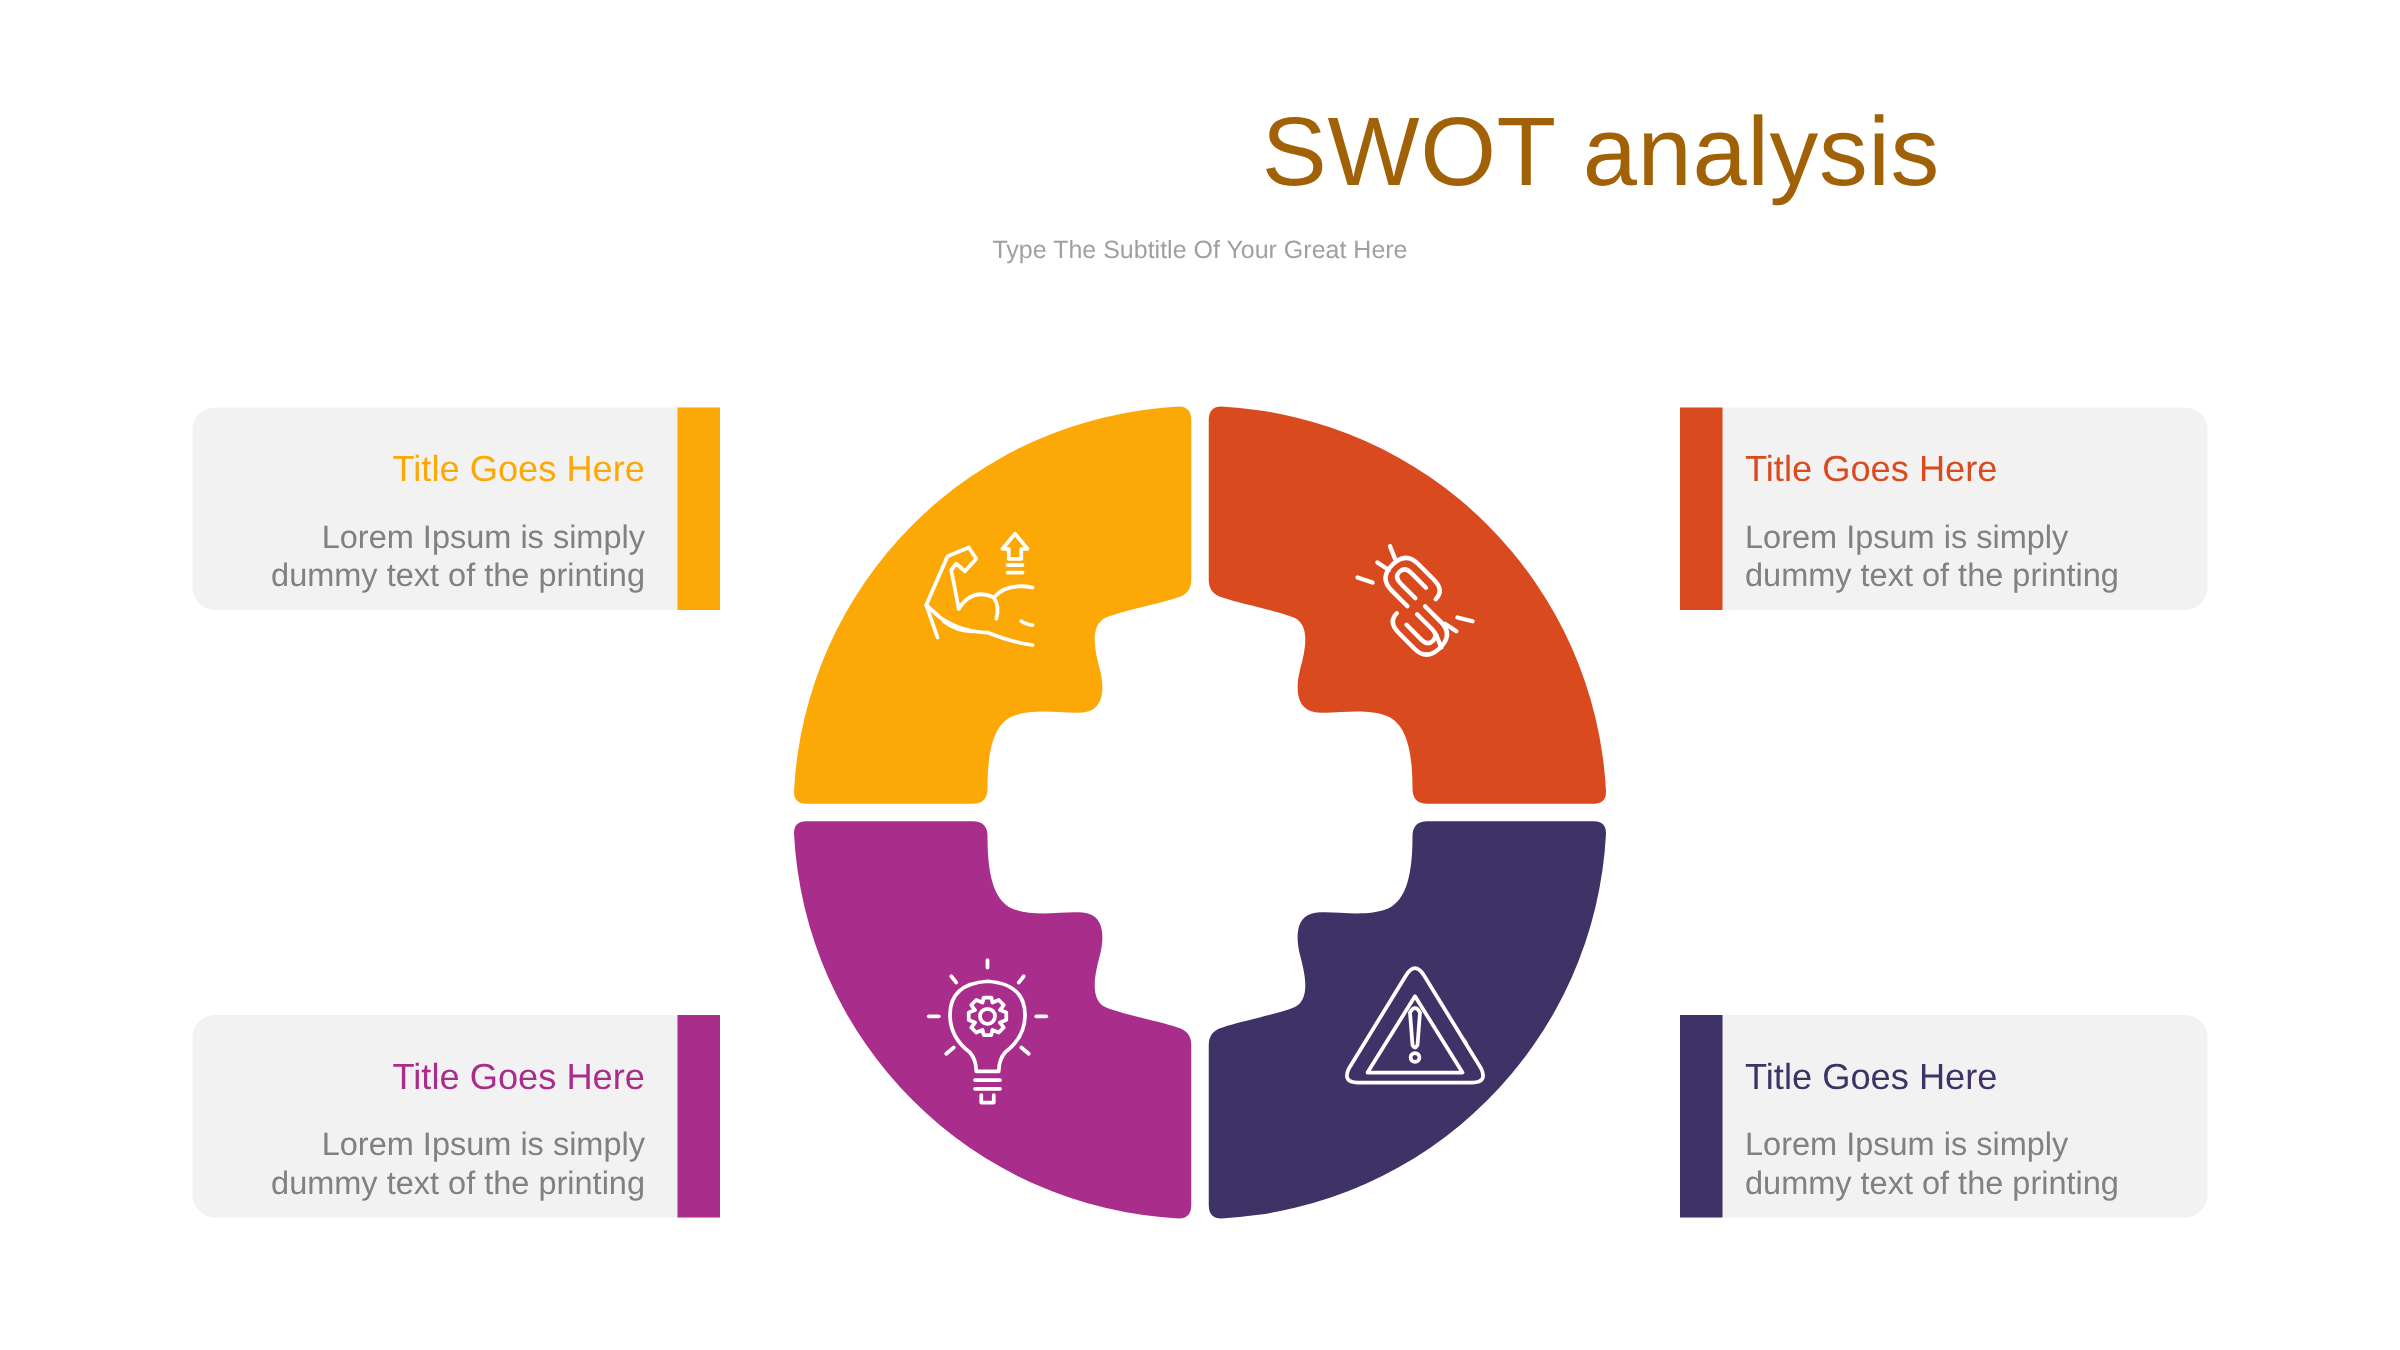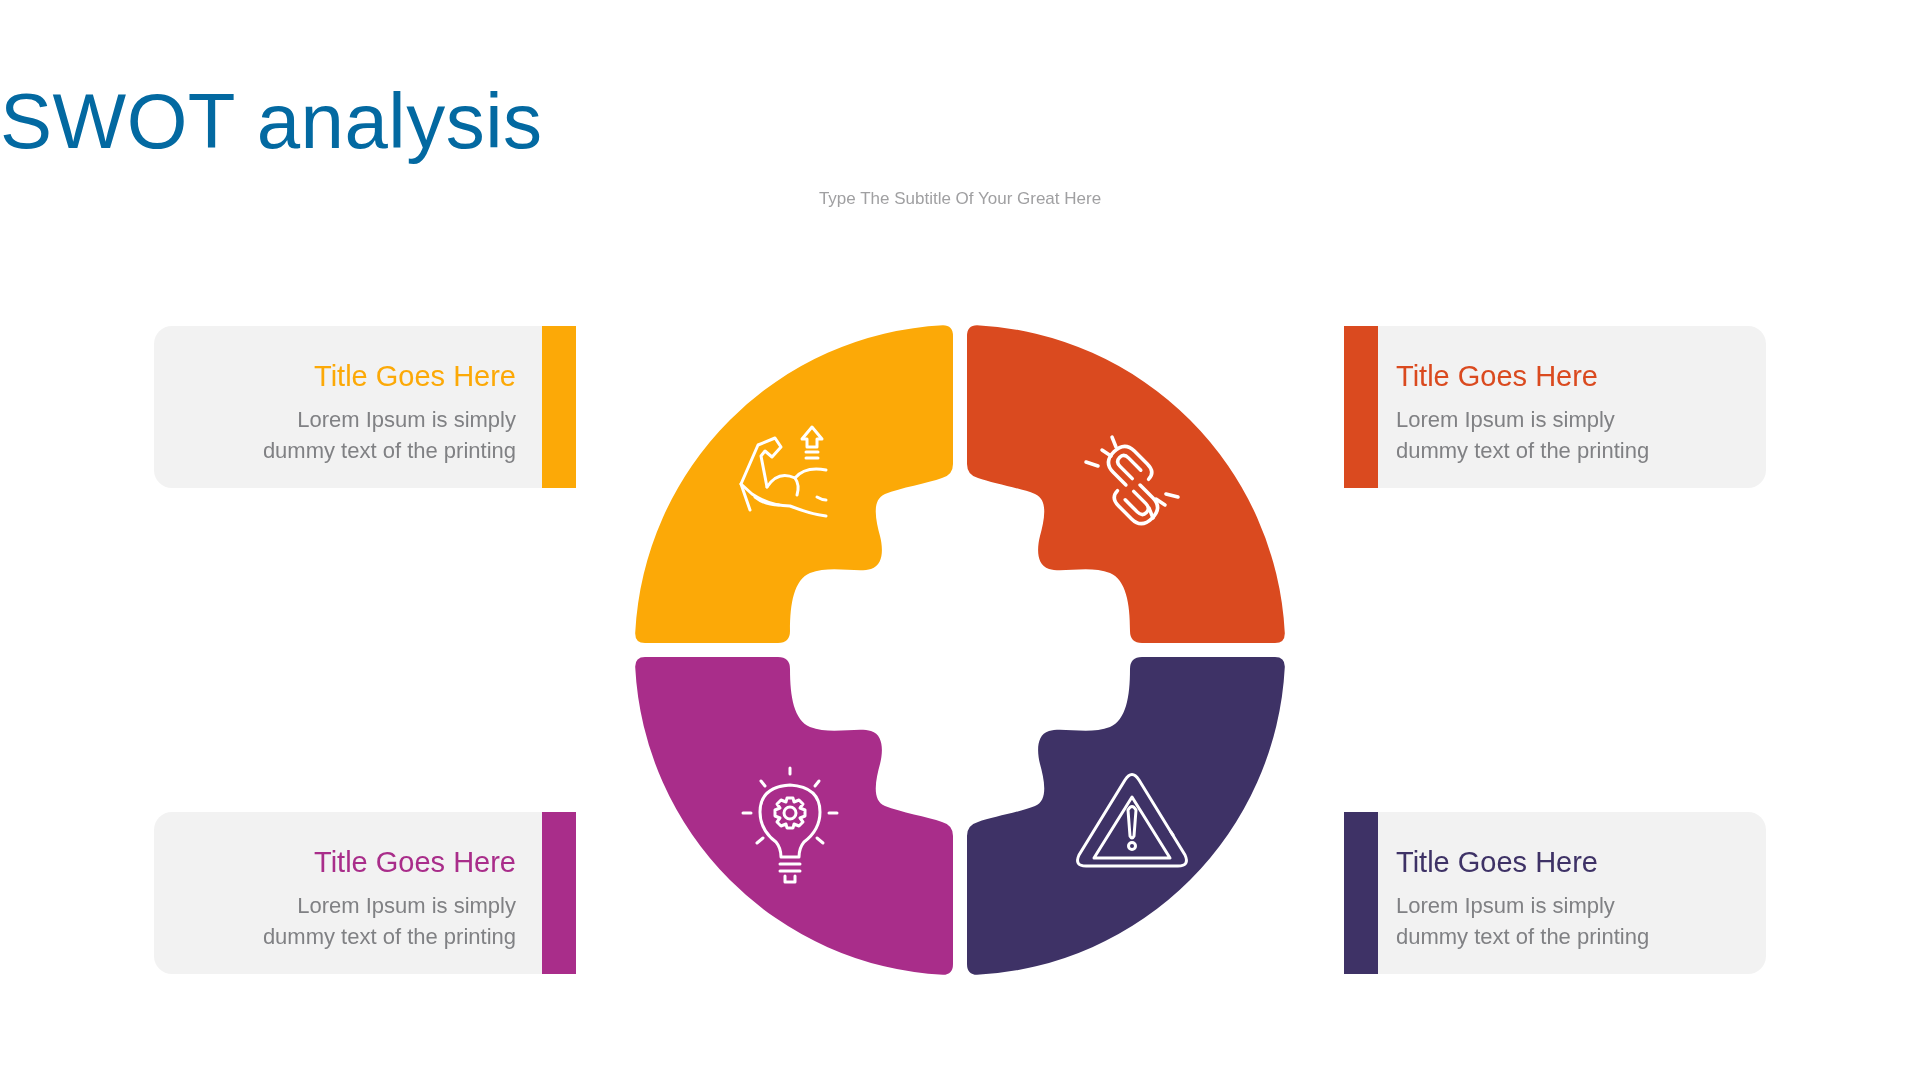--- a/index.html
+++ b/index.html
@@ -1,42 +1,42 @@
 <!DOCTYPE html>
 <html><head>
 <meta charset="utf-8">
 <style>
   html, body { margin:0; padding:0; }
   body {
     width:1920px; height:1080px; background:#ffffff; position:relative; overflow:hidden;
     font-family:"Liberation Sans", "DejaVu Sans", sans-serif;
   }
   .title {
-    position:absolute; left:0; width:1552px; top:82px; text-align:left;
-    font-size:78px; color:#0369a1; letter-spacing:0.5px; line-height:1;
+    position:absolute; left:0; width:1552px; top:82px; text-align:right;
+    font-size:78px; color:#a16207; letter-spacing:0.5px; line-height:1;
   }
   .subtitle {
     position:absolute; left:0; width:1920px; top:190px; text-align:center;
-    font-size:17px; color:#a0a0a2; line-height:1;
+    font-size:20px; color:#a0a0a2; line-height:1;
   }
   .card {
     position:absolute; width:422px; height:162px; background:#f2f2f2;
   }
   .card.left { left:154px; border-radius:18px 0 0 18px; }
   .card.right { left:1344px; border-radius:0 18px 18px 0; }
   .card.top { top:326px; }
   .card.bottom { top:812px; }
   .card .bar { position:absolute; top:0; width:34px; height:162px; }
   .card.left .bar { right:0; }
   .card.right .bar { left:0; }
   .card .text { position:absolute; top:33px; width:340px; }
   .card.left .text { right:60px; text-align:right; }
   .card.right .text { left:52px; text-align:left; }
   .card .ctitle { font-size:29px; font-weight:normal; line-height:34px; }
-  .card .cbody { font-size:22px; color:#808184; line-height:31px; margin-top:11px; }
+  .card .cbody { font-size:26px; color:#808184; line-height:31px; margin-top:21px; }
   #puzzle { position:absolute; left:0; top:0; }
 </style>
 </head>
 <body>
 
 <div class="title">SWOT analysis</div>
 <div class="subtitle">Type The Subtitle Of Your Great Here</div>
 
 <div class="card left top">
   <div class="bar" style="background:#FCA907"></div>

